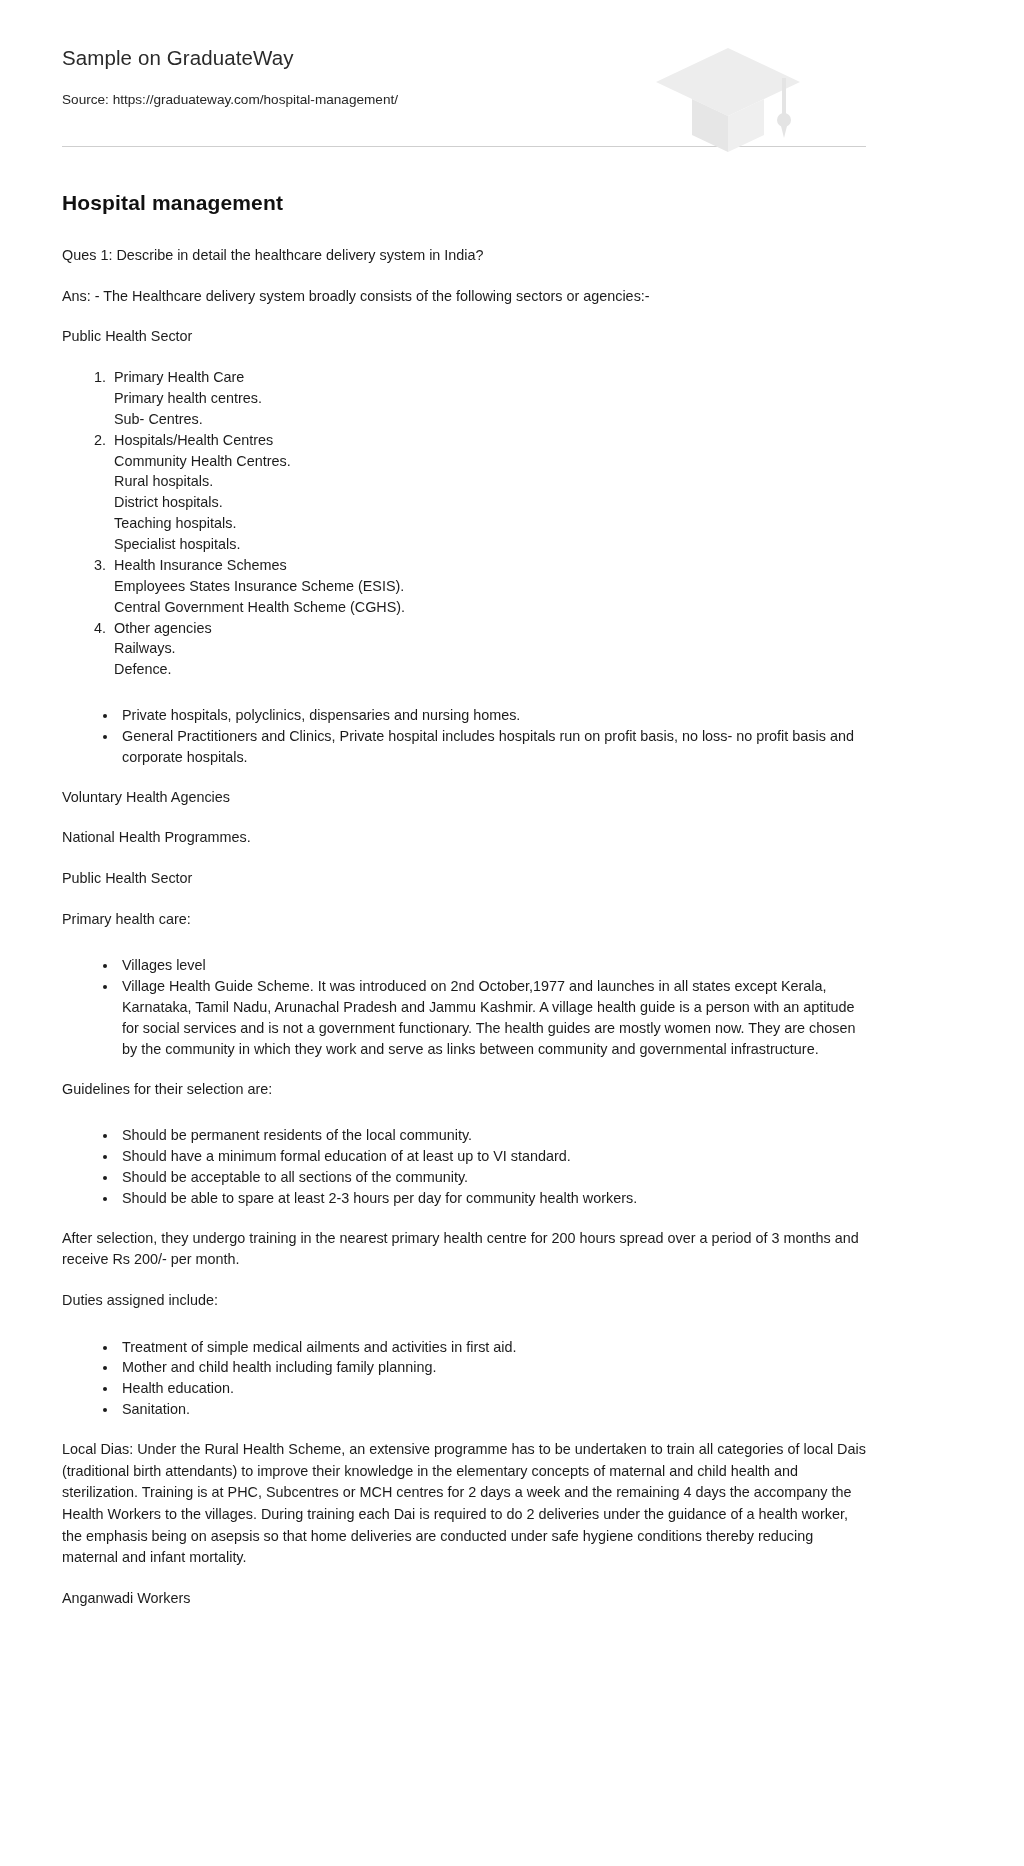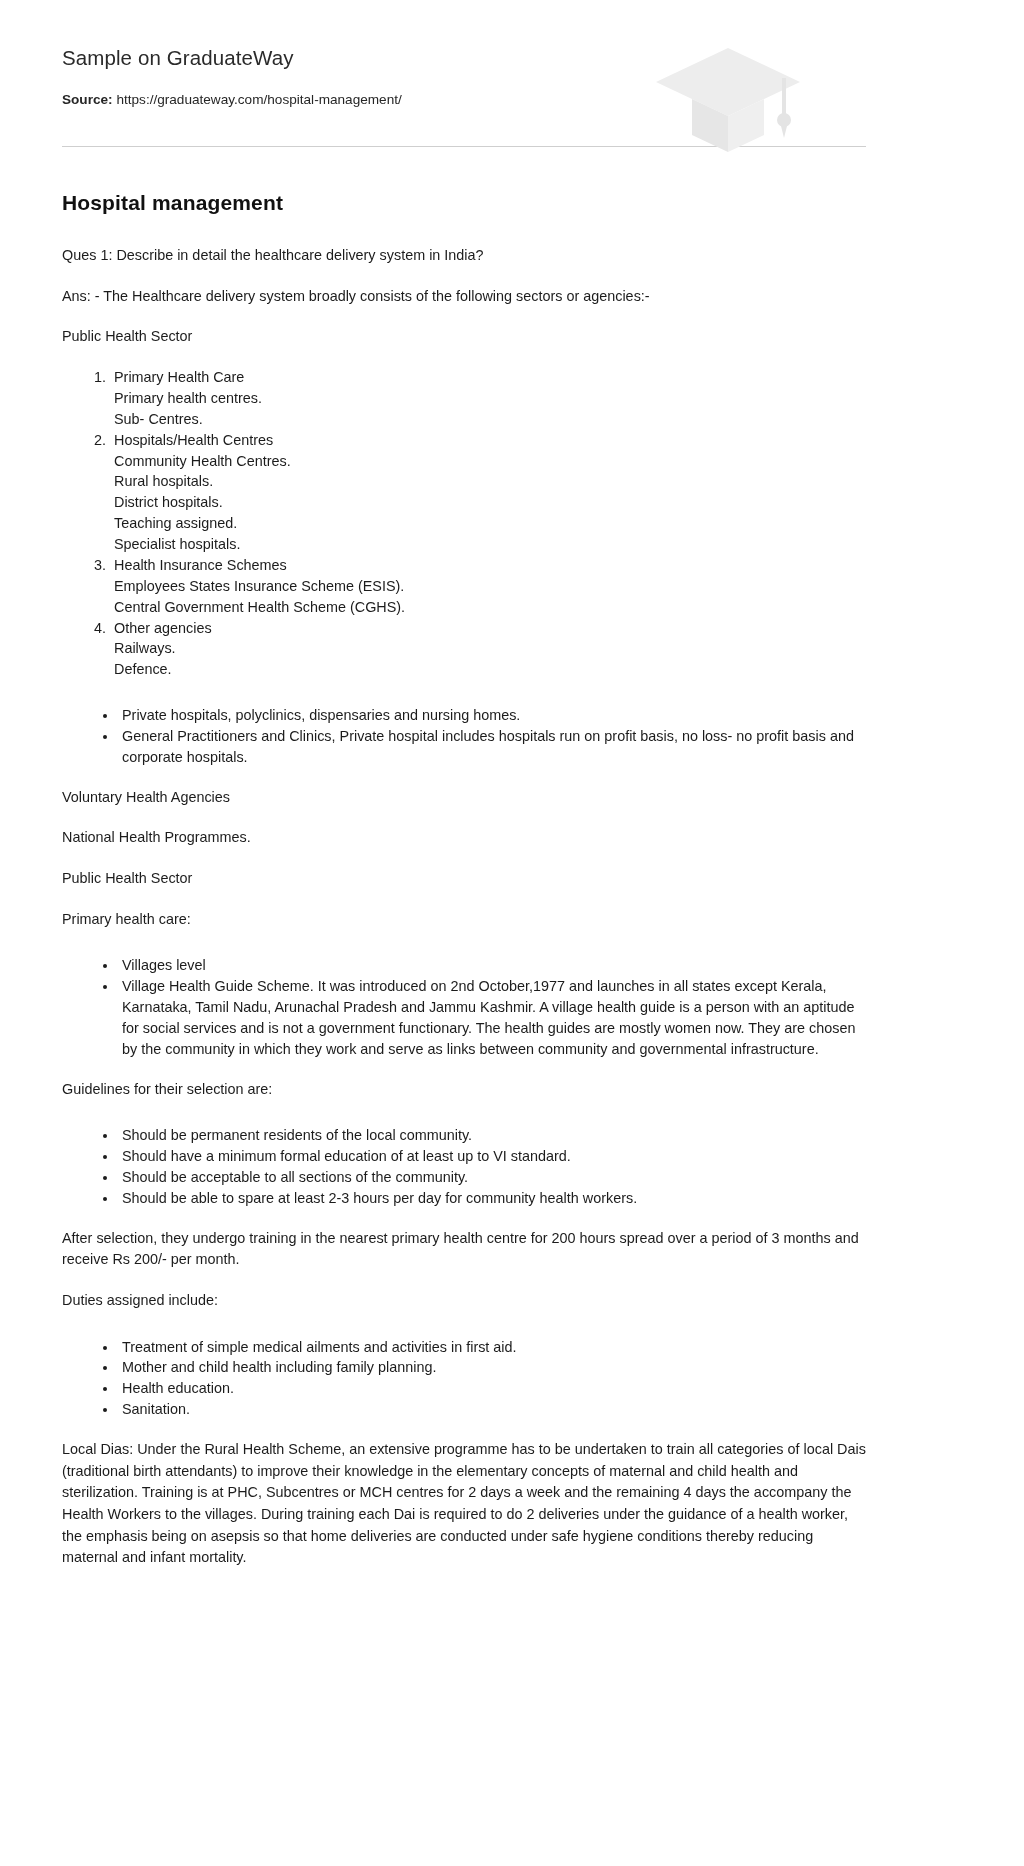--- a/index.html
+++ b/index.html
@@ -35,21 +35,21 @@
     letter-spacing: .1px;
     margin: 0 0 20px 0;
     line-height: 1.2;
   }
   .source-line {
     font-size: 13.6px;
     color: #262626;
     margin: 0;
     line-height: 1.3;
   }
-  .source-label { font-weight: 700; }
+  .source-label { font-weight: 400; }
   .source-url { color: #262626; text-decoration: none; }
   .logo-wrap {
     position: absolute;
     right: 58px;
     top: 0px;
     width: 160px;
     height: 112px;
     pointer-events: none;
   }
   .logo-wrap svg { display: block; }
@@ -149,21 +149,21 @@
       <li>
         <span>Primary Health Care</span>
         <span class="sub">Primary health centres.</span>
         <span class="sub">Sub- Centres.</span>
       </li>
       <li>
         <span>Hospitals/Health Centres</span>
         <span class="sub">Community Health Centres.</span>
         <span class="sub">Rural hospitals.</span>
         <span class="sub">District hospitals.</span>
-        <span class="sub">Teaching assigned.</span>
+        <span class="sub">Teaching hospitals.</span>
         <span class="sub">Specialist hospitals.</span>
       </li>
       <li>
         <span>Health Insurance Schemes</span>
         <span class="sub">Employees States Insurance Scheme (ESIS).</span>
         <span class="sub">Central Government Health Scheme (CGHS).</span>
       </li>
       <li>
         <span>Other agencies</span>
         <span class="sub">Railways.</span>
@@ -205,15 +205,16 @@
 
     <ul class="bullets">
       <li>Treatment of simple medical ailments and activities in first aid.</li>
       <li>Mother and child health including family planning.</li>
       <li>Health education.</li>
       <li> Sanitation.</li>
     </ul>
 
     <p> Local Dias: Under the Rural Health Scheme, an extensive programme has to be undertaken to train all categories of local Dais (traditional birth attendants) to improve their knowledge in the elementary concepts of maternal and child health and sterilization. Training is at PHC, Subcentres or MCH centres for 2 days a week and the remaining 4 days the accompany the Health Workers to the villages. During training each Dai is required to do 2 deliveries under the guidance of a health worker, the emphasis being on asepsis so that home deliveries are conducted under safe hygiene conditions thereby reducing maternal and infant mortality.</p>
 
+    <p> Anganwadi Workers</p>
 
   </div>
 </div>
 
 </body></html>

